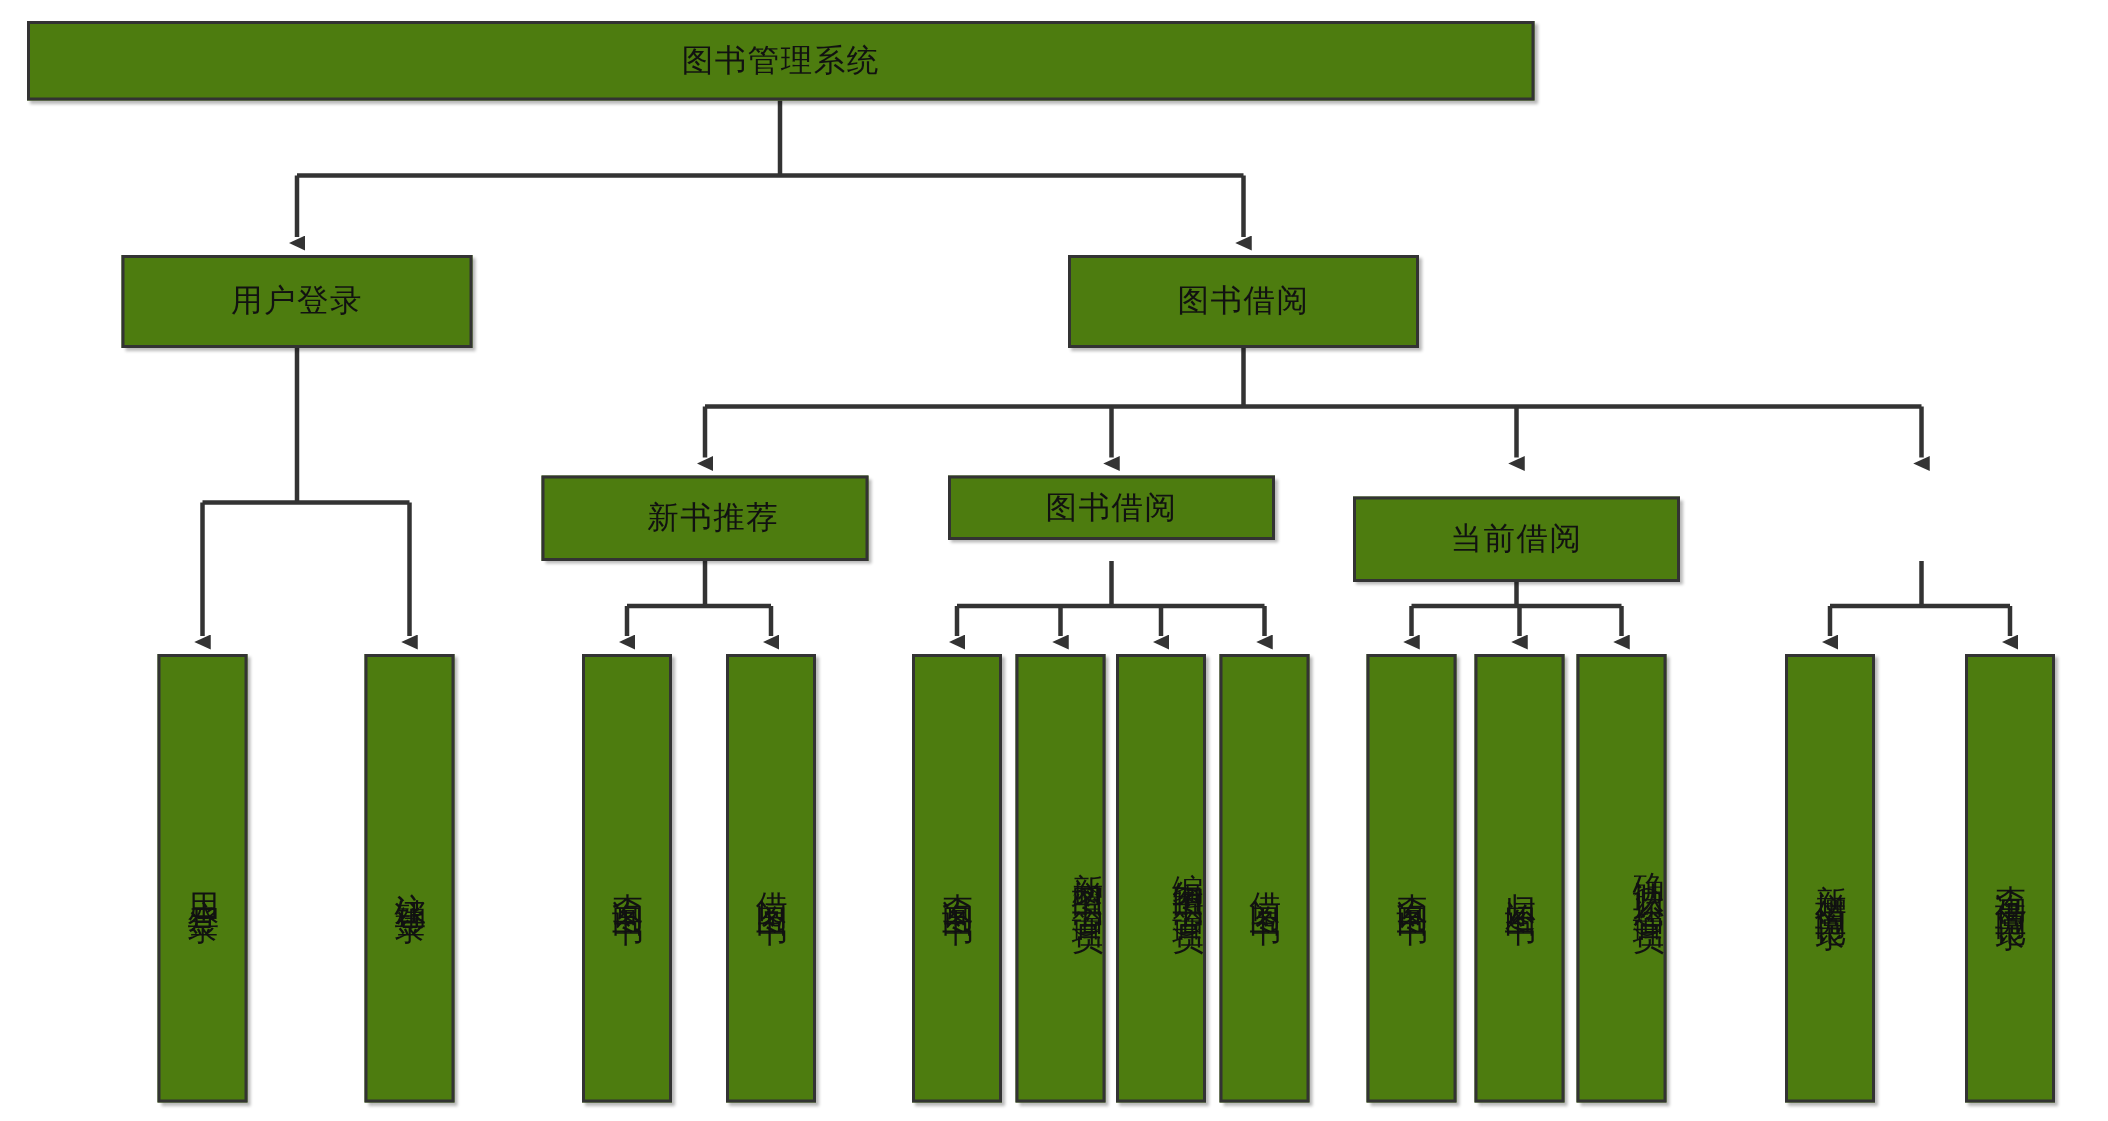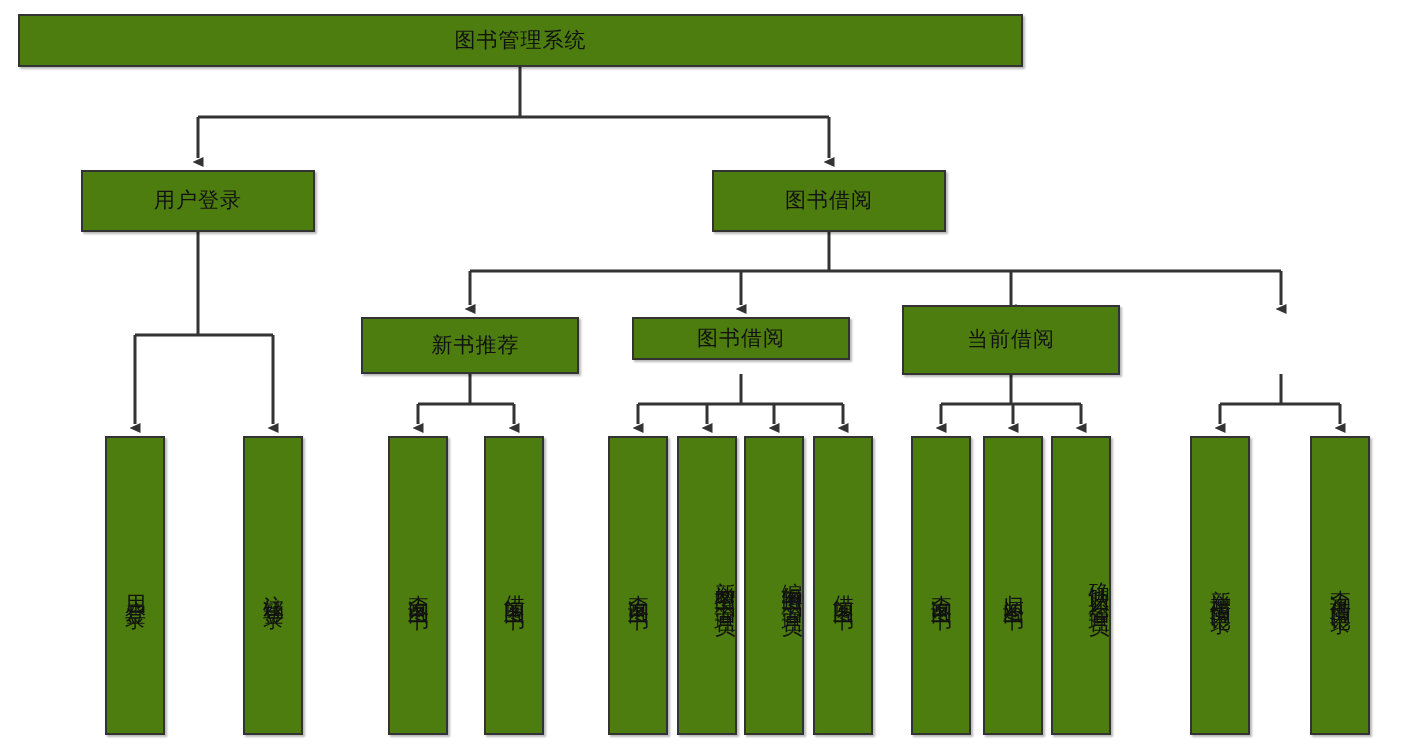--- a/index.html
+++ b/index.html
@@ -127,21 +127,21 @@
   <div class="node node-h" id="node-l2-1" style="left: 712px; top: 170px; width: 234px; height: 62px;">
     <span>图书借阅</span>
   </div>
 
   <div class="node node-h" id="node-l3-0" style="left: 361px; top: 317px; width: 218px; height: 57px; padding-left: 11px;">
     <span>新书推荐</span>
   </div>
   <div class="node node-h" id="node-l3-1" style="left: 632px; top: 317px; width: 218px; height: 43px;">
     <span>图书借阅</span>
   </div>
-  <div class="node node-h" id="node-l3-2" style="left: 902px; top: 305px; width: 218px; height: 70px;">
+  <div class="node node-h" id="node-l3-2" style="left: 902px; top: 331px; width: 218px; height: 57px;">
     <span>当前借阅</span>
   </div>
 
   <div class="node node-v mid" id="node-leaf-0" style="left: 105px; top: 436px; width: 60px; height: 299px;">
     <span>用户登录</span>
   </div>
   <div class="node node-v mid" id="node-leaf-1" style="left: 243px; top: 436px; width: 60px; height: 299px;">
     <span>注销登录</span>
   </div>
   <div class="node node-v mid" id="node-leaf-2" style="left: 388px; top: 436px; width: 60px; height: 299px;">

